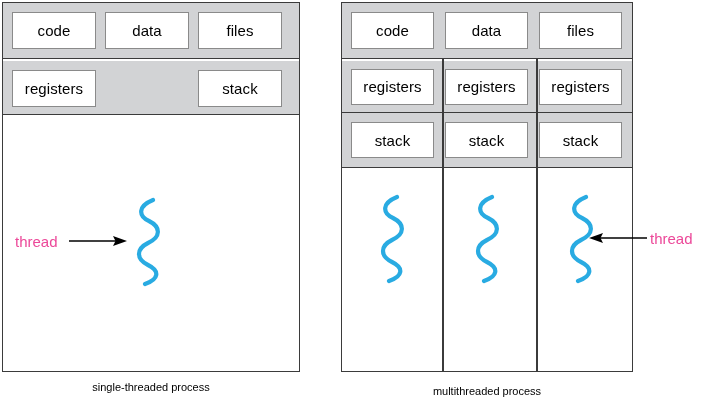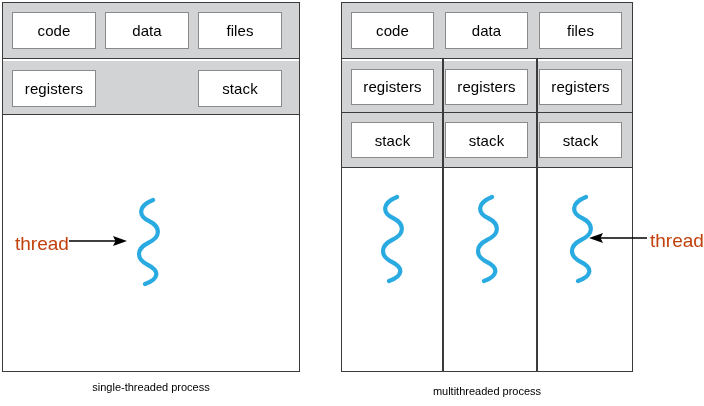--- a/index.html
+++ b/index.html
@@ -55,22 +55,22 @@
     pointer-events: none;
   }
 
   
   .arrow-svg {
     position: absolute;
     pointer-events: none;
   }
   .thread-label {
     position: absolute;
-    font-size: 19px;
-    color: #c2410c;
+    font-size: 15px;
+    color: #ec4899;
     white-space: nowrap;
   }
   .caption {
     position: absolute;
     font-size: 11px;
     color: #000000;
     text-align: center;
     white-space: nowrap;
   }
 </style>

